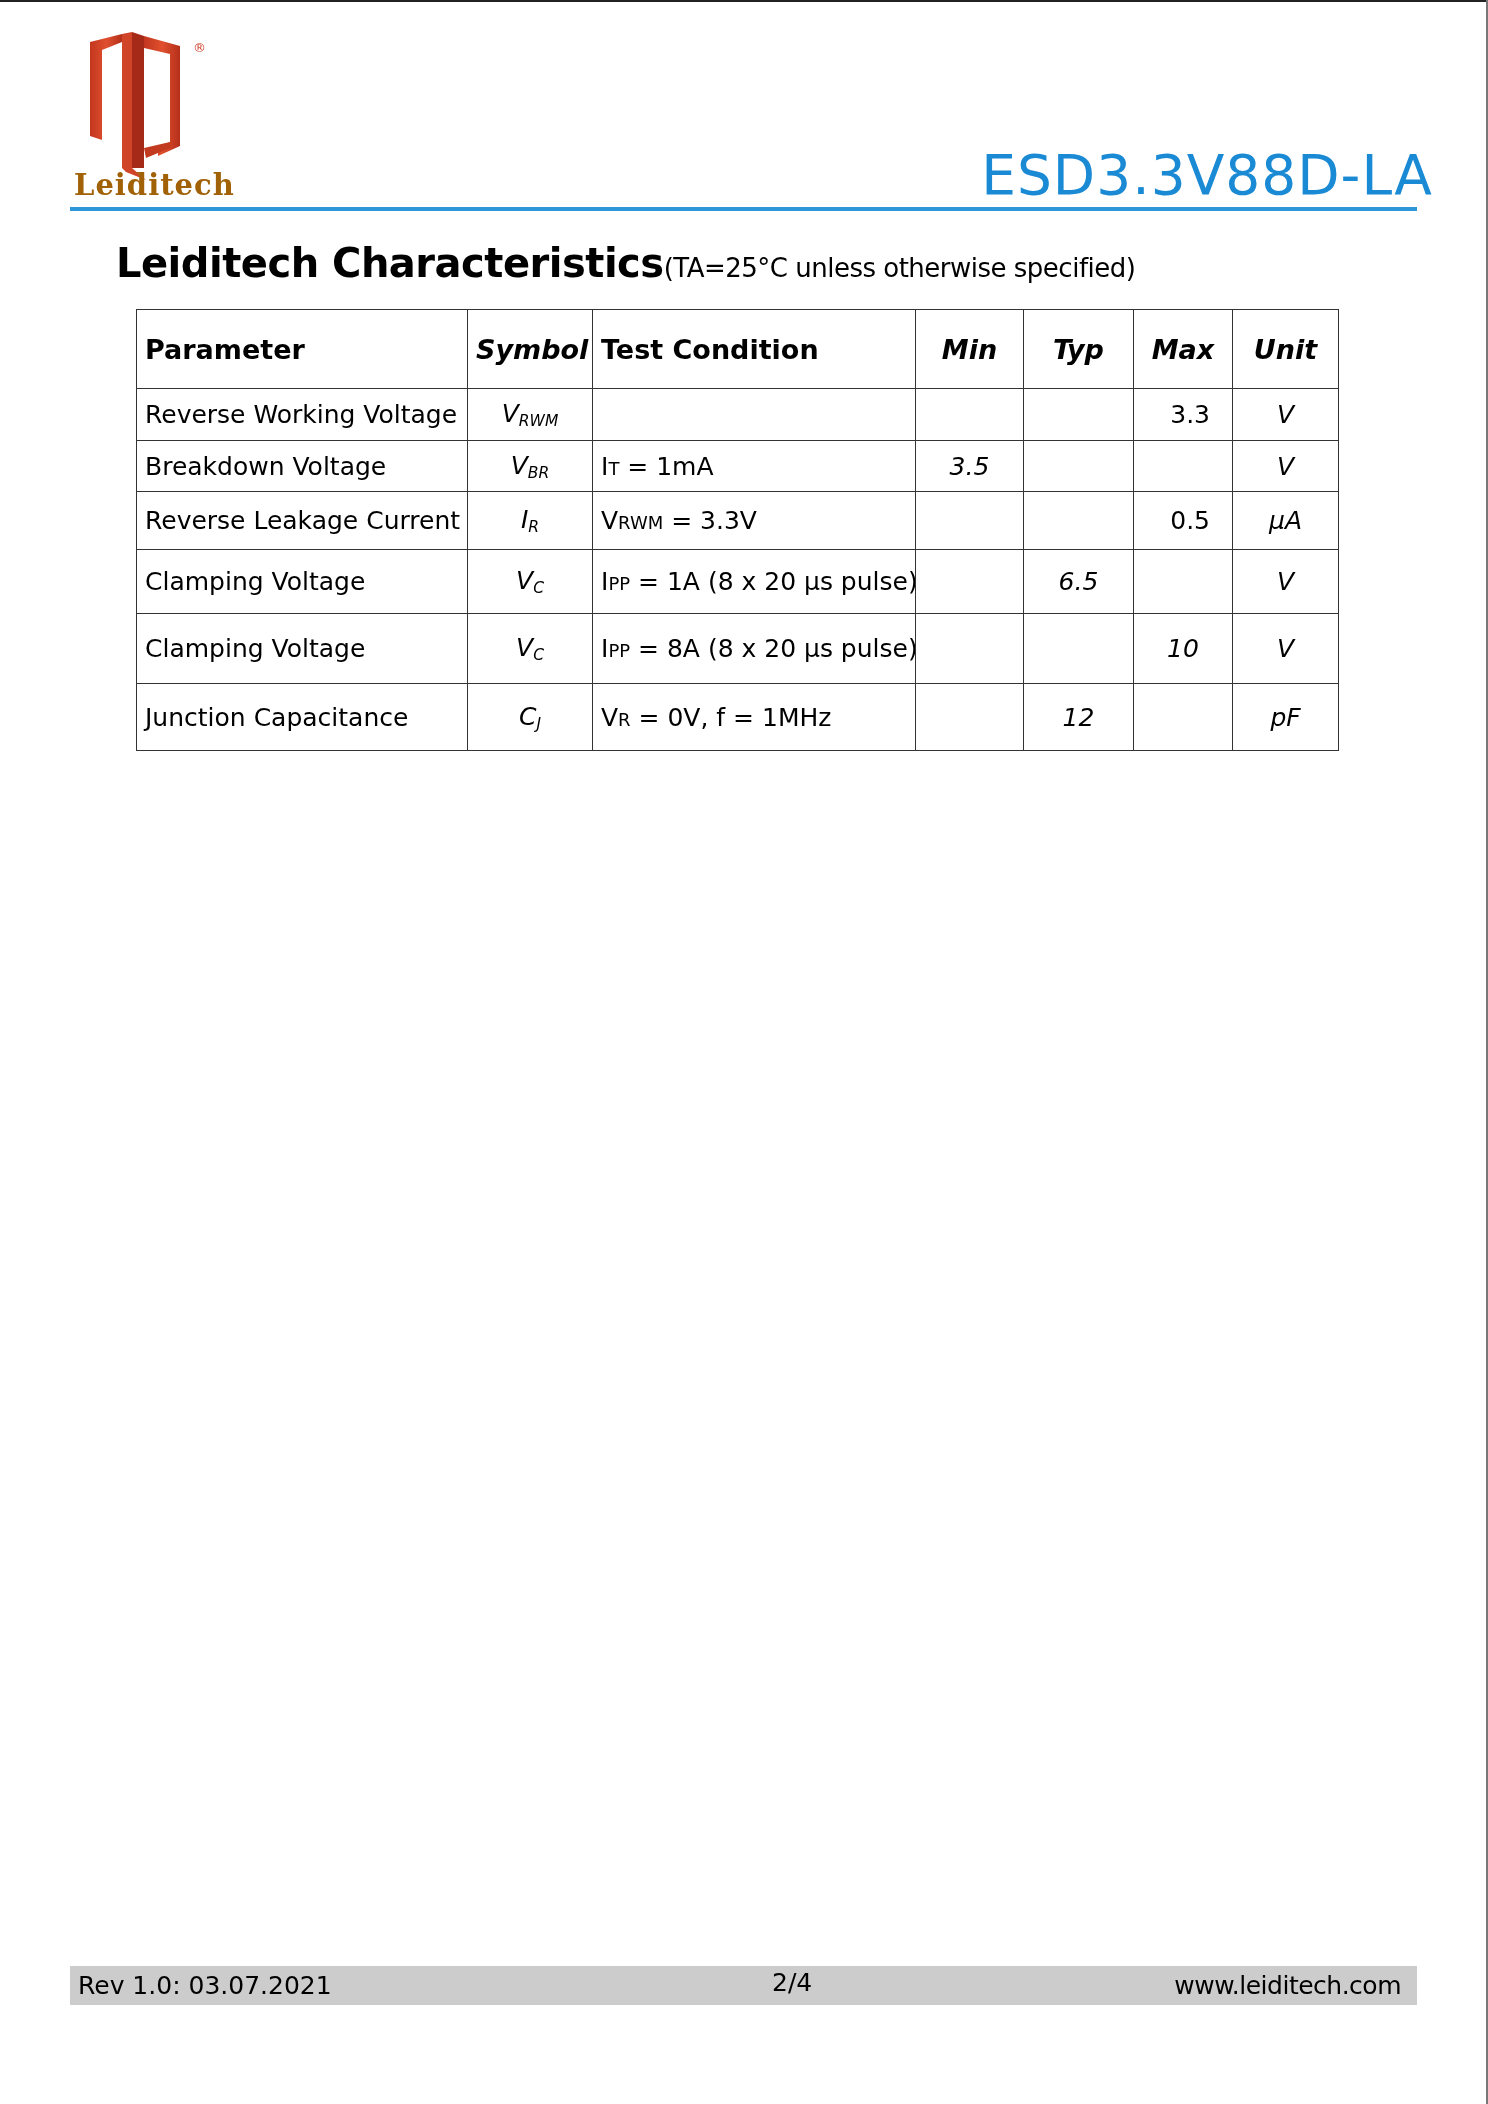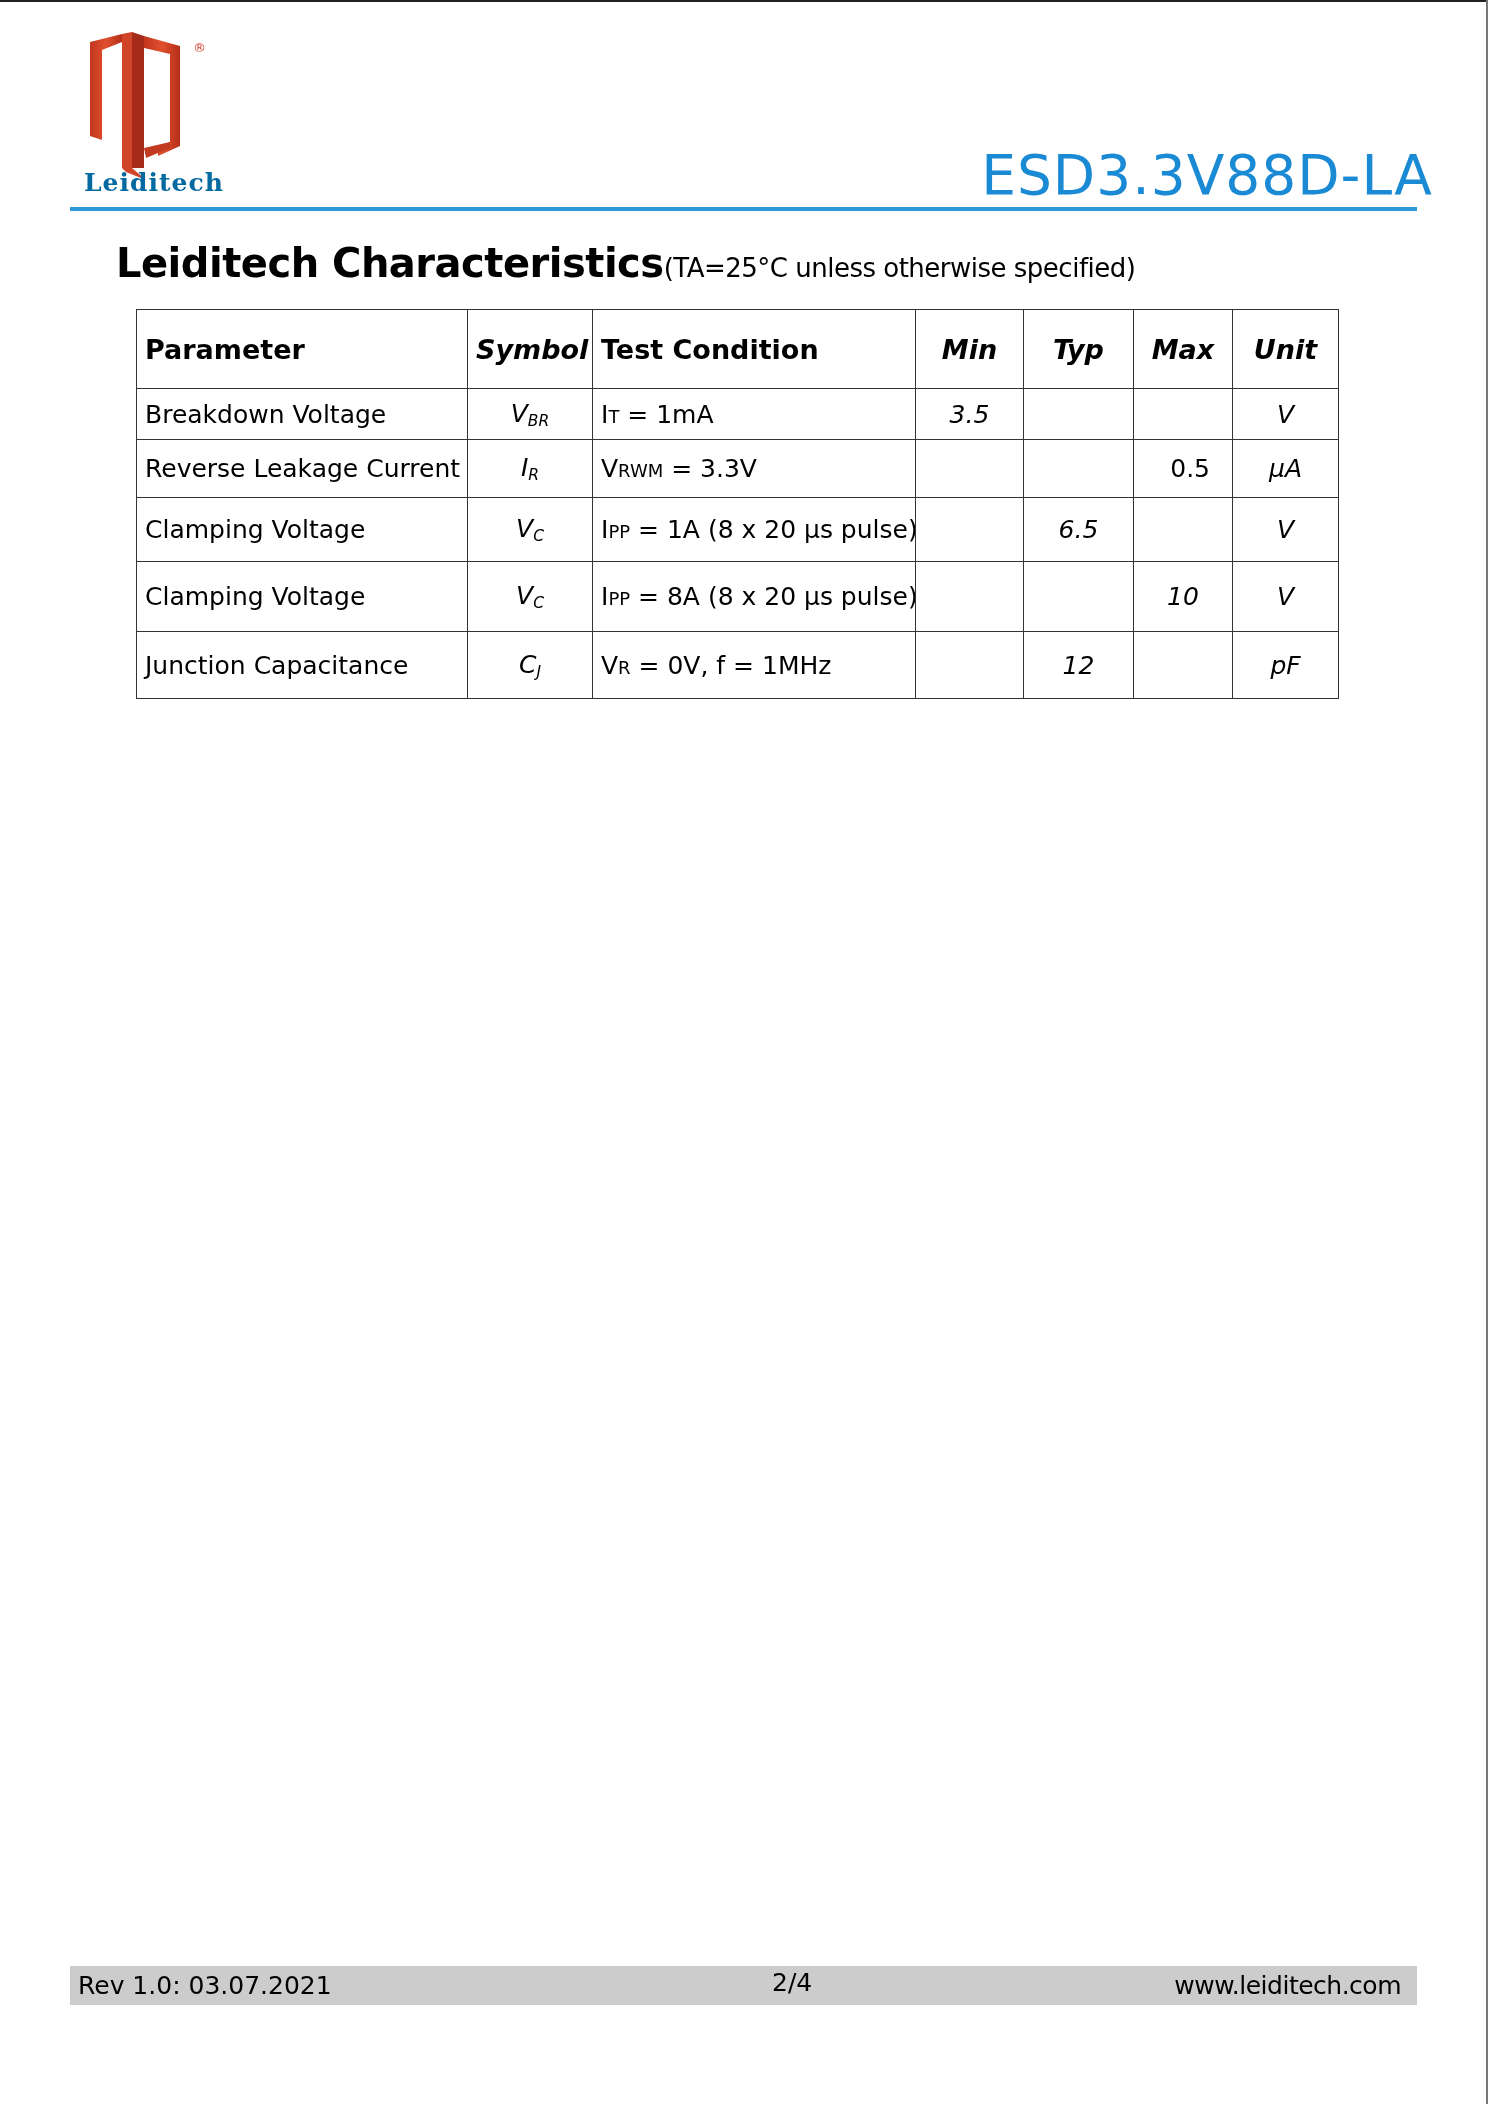--- a/index.html
+++ b/index.html
@@ -5,22 +5,22 @@
   html, body { margin: 0; padding: 0; }
   body {
     width: 1488px; height: 2104px; position: relative; overflow: hidden;
     background: #ffffff; font-family: "DejaVu Sans", sans-serif; color: #000;
   }
   .top-border { position: absolute; left: 0; top: 0; width: 1488px; height: 2px; background: #222; }
   .right-border { position: absolute; right: 0; top: 0; width: 2px; height: 2104px; background: #777; }
 
   .logo { position: absolute; left: 70px; top: 28px; width: 146px; height: 172px; }
   .logo-text {
-    position: absolute; left: 84px; top: 168px; font-family: "DejaVu Serif", serif;
-    font-weight: bold; font-size: 25px; letter-spacing: 1px; color: #0369a1;
+    position: absolute; left: 74px; top: 168px; font-family: "DejaVu Serif", serif;
+    font-weight: bold; font-size: 29px; letter-spacing: 1px; color: #a16207;
   }
   .reg { position: absolute; left: 193px; top: 40px; font-size: 13px; color: #d0402a; }
 
   .doc-title {
     position: absolute; right: 55px; top: 148px; font-family: "DejaVu Sans", sans-serif;
     font-size: 55px; color: #1a8ad4; letter-spacing: 1px; line-height: 1;
   }
   .header-rule { position: absolute; left: 70px; top: 207px; width: 1347px; height: 4px; background: #2d97d8; }
 
   .section-heading {
@@ -100,20 +100,29 @@
       <th class="left">Parameter</th>
       <th class="center">Symbol</th>
       <th class="left">Test Condition</th>
       <th class="center">Min</th>
       <th class="center">Typ</th>
       <th class="center">Max</th>
       <th class="center">Unit</th>
     </tr>
   </thead>
   <tbody>
+    <tr style="height:52px">
+      <td>Reverse Working Voltage</td>
+      <td class="center"><span>V</span><sub>RWM</sub></td>
+      <td><span></span><span class="small-caps"></span><span></span></td>
+      <td class="center"></td>
+      <td class="center"></td>
+      <td class="right">3.3</td>
+      <td class="center">V</td>
+    </tr>
     <tr style="height:51px">
       <td>Breakdown Voltage</td>
       <td class="center"><span>V</span><sub>BR</sub></td>
       <td><span>I</span><span class="small-caps">T</span><span> = 1mA</span></td>
       <td class="center">3.5</td>
       <td class="center"></td>
       <td class="right"></td>
       <td class="center">V</td>
     </tr>
     <tr style="height:58px">

